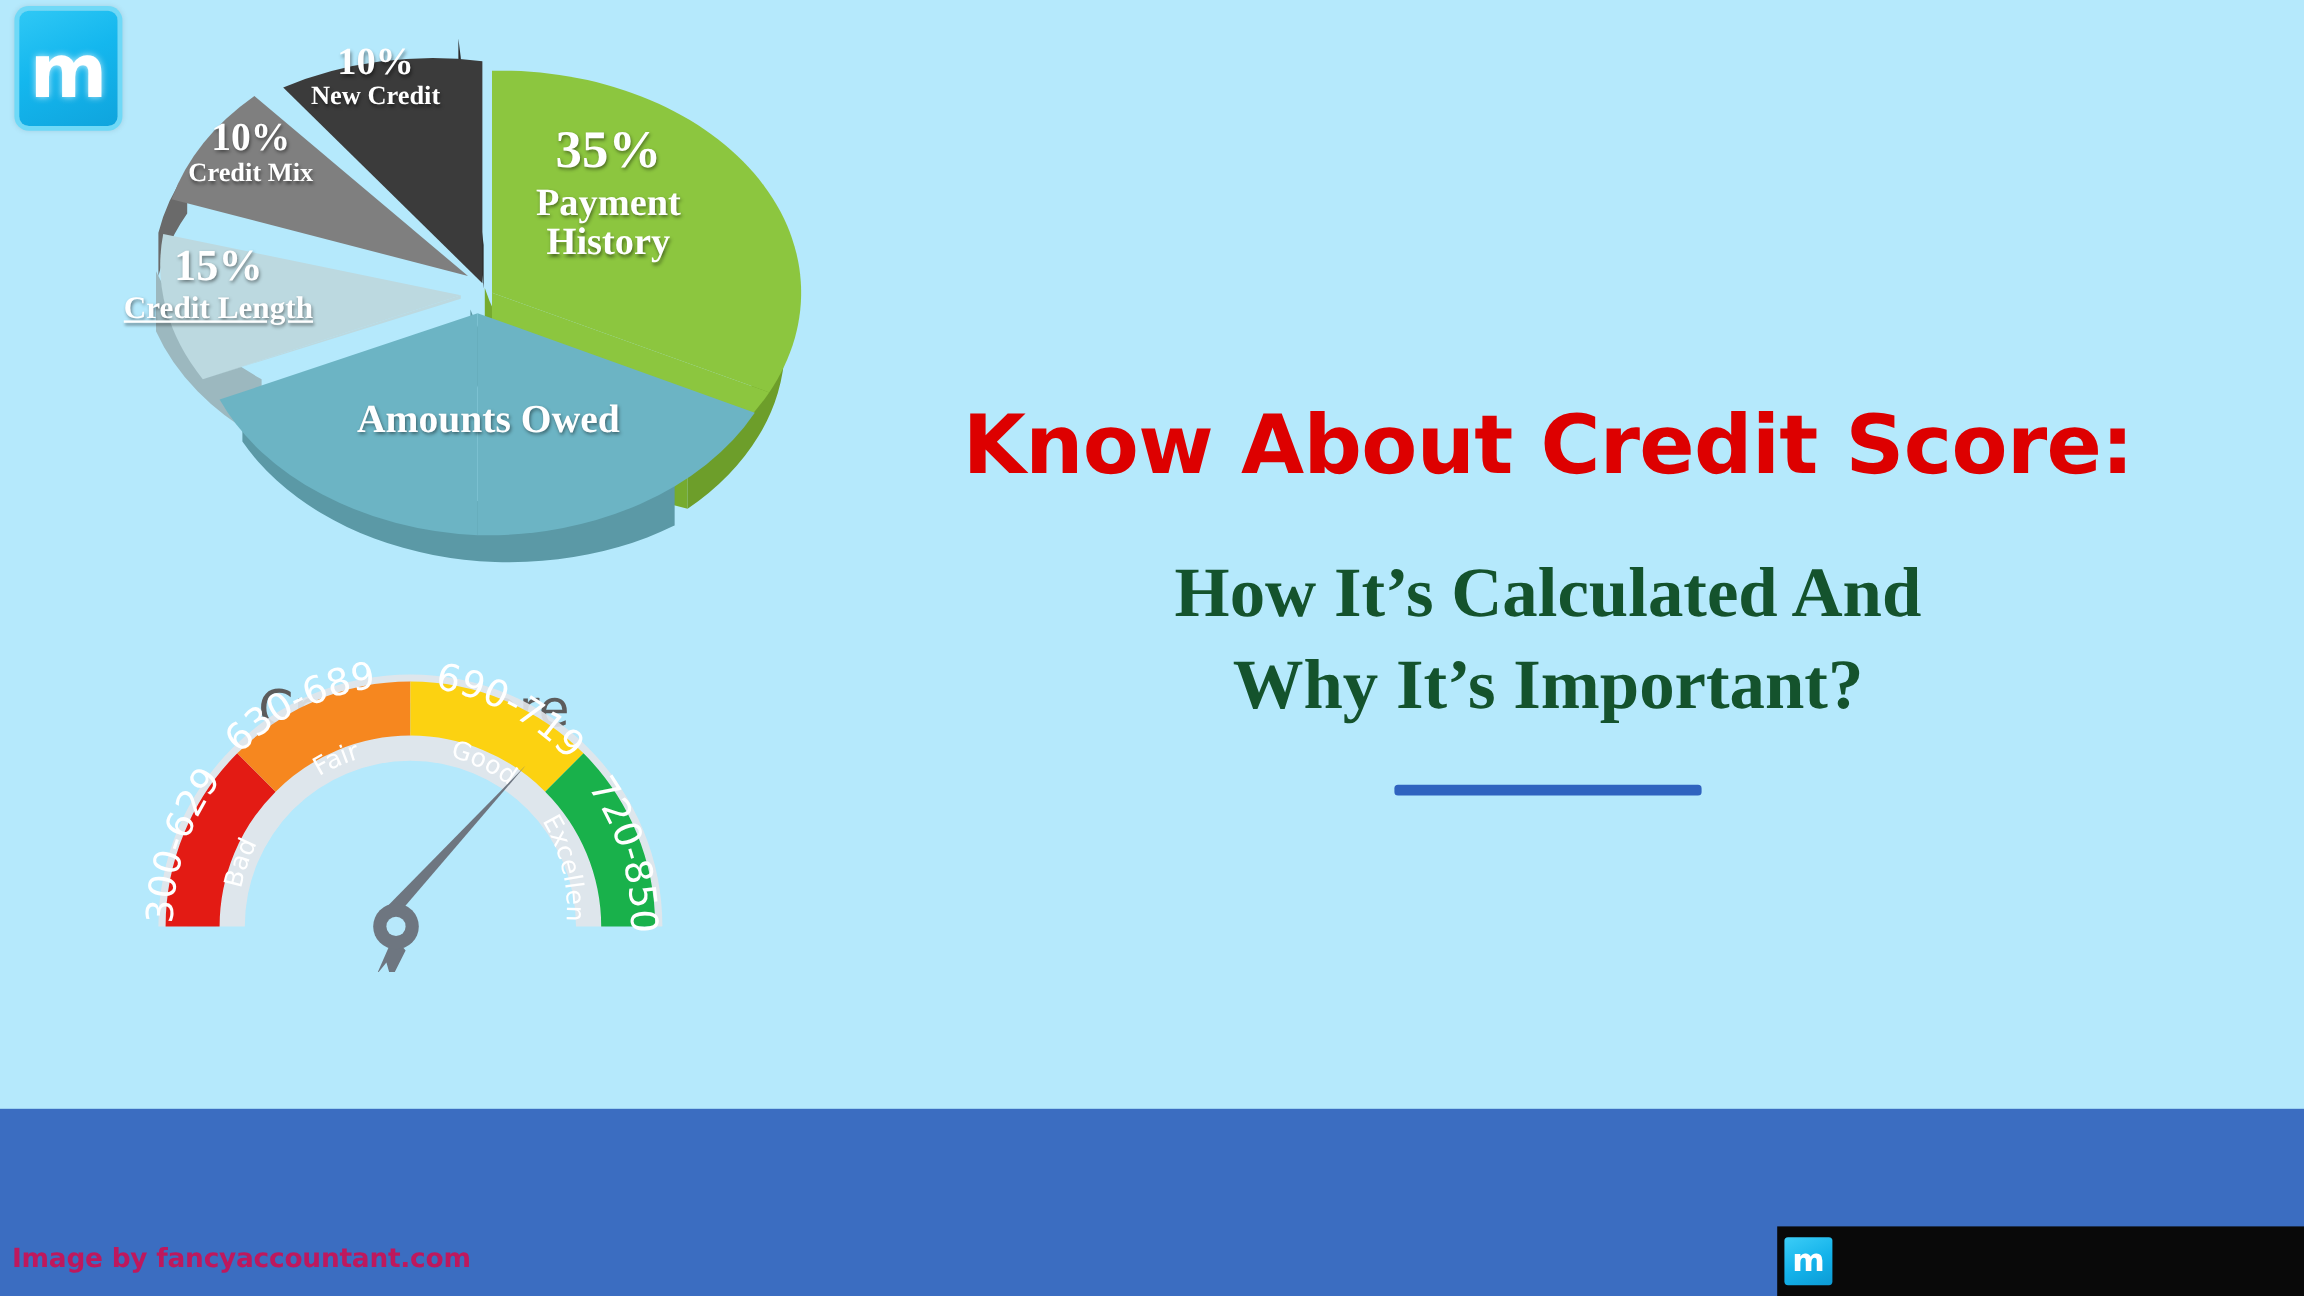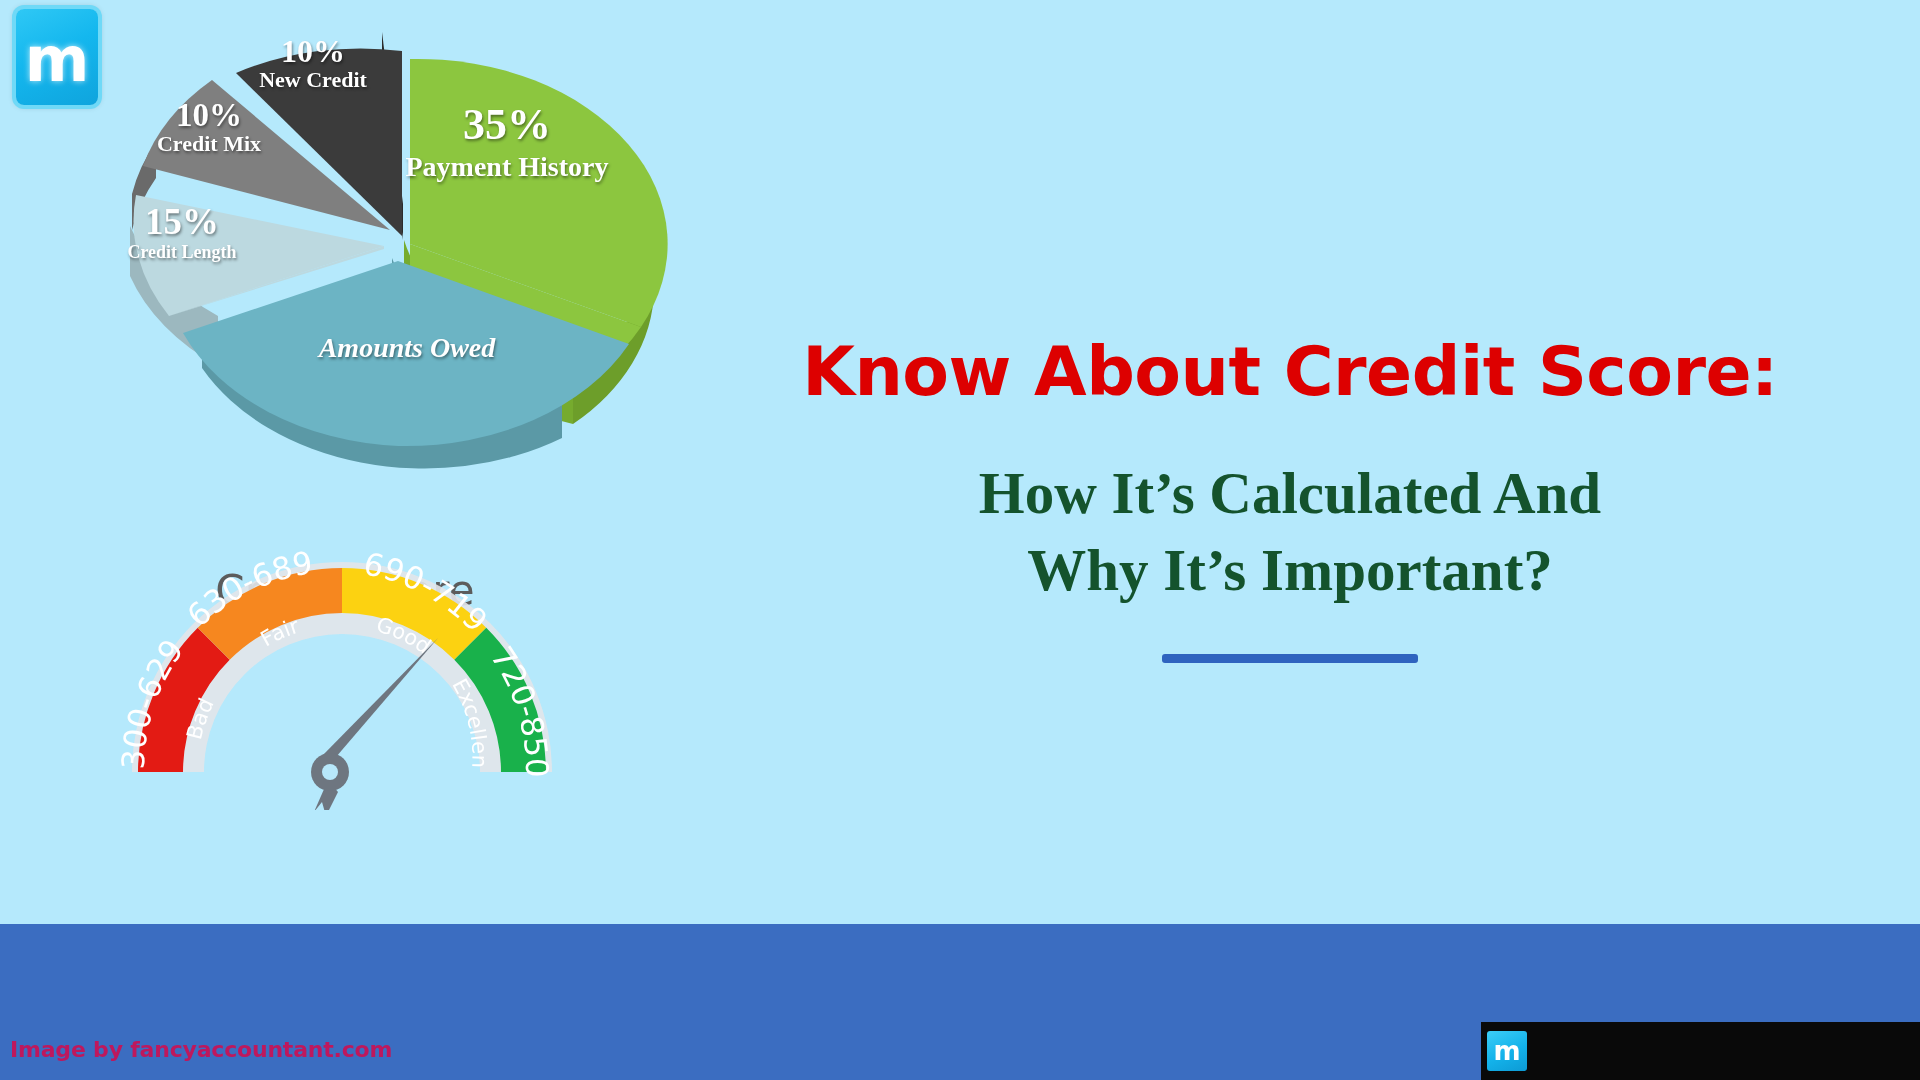--- a/index.html
+++ b/index.html
@@ -33,25 +33,25 @@
   .pie-label{
     position:absolute;color:#fff;text-align:center;
     font-family:"Liberation Serif", serif;font-weight:700;
     text-shadow:1px 2px 3px rgba(0,0,0,.45);
     line-height:1.04;pointer-events:none;
   }
   .pie-label .pct{display:block;font-size:inherit;}
   .pie-label .nm{display:block;}
 
   #lbl-payment{left:300px;top:84px;width:230px;font-size:44px;}
-  #lbl-payment .nm{font-size:28px;margin-top:4px;}
+  #lbl-payment .nm{font-size:32px;margin-top:4px;}
   #lbl-amounts{left:205px;top:312px;width:220px;font-size:42px;}
-  #lbl-amounts .nm{font-size:28px;margin-top:3px;font-style:italic;}
+  #lbl-amounts .nm{font-size:33px;margin-top:3px;}
   #lbl-length{left:10px;top:185px;width:160px;font-size:37px;}
-  #lbl-length .nm{font-size:18px;margin-top:2px;}
+  #lbl-length .nm{font-size:26px;margin-top:2px;text-decoration:underline;}
   #lbl-mix{left:27px;top:80px;width:180px;font-size:33px;}
   #lbl-mix .nm{font-size:22px;margin-top:1px;}
   #lbl-new{left:166px;top:17px;width:110px;font-size:32px;}
   #lbl-new .nm{font-size:22px;margin-top:1px;}
 
   .chart-caption{
     position:absolute;left:215px;top:530px;width:260px;text-align:center;
     font-family:"DejaVu Sans", sans-serif;font-size:42px;color:#5c5c5c;
     letter-spacing:.2px;
     margin-top:36px;

